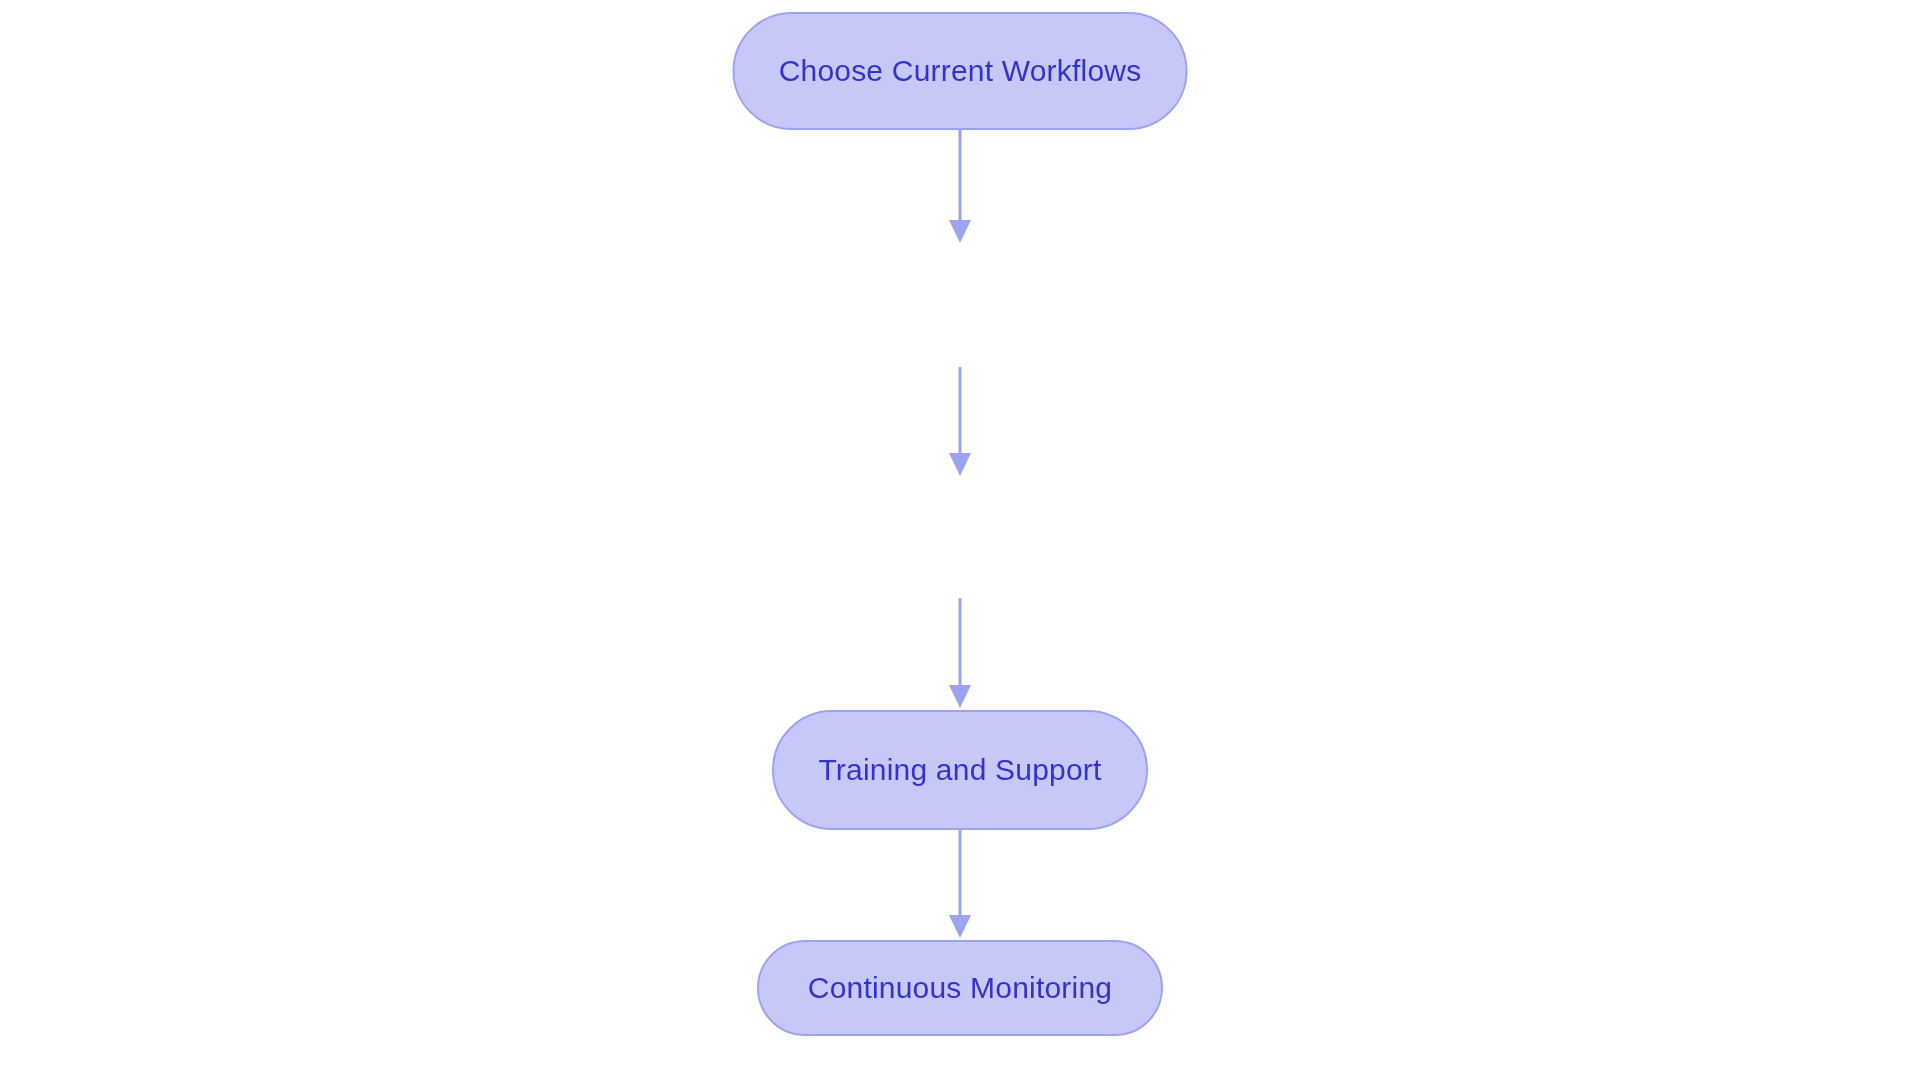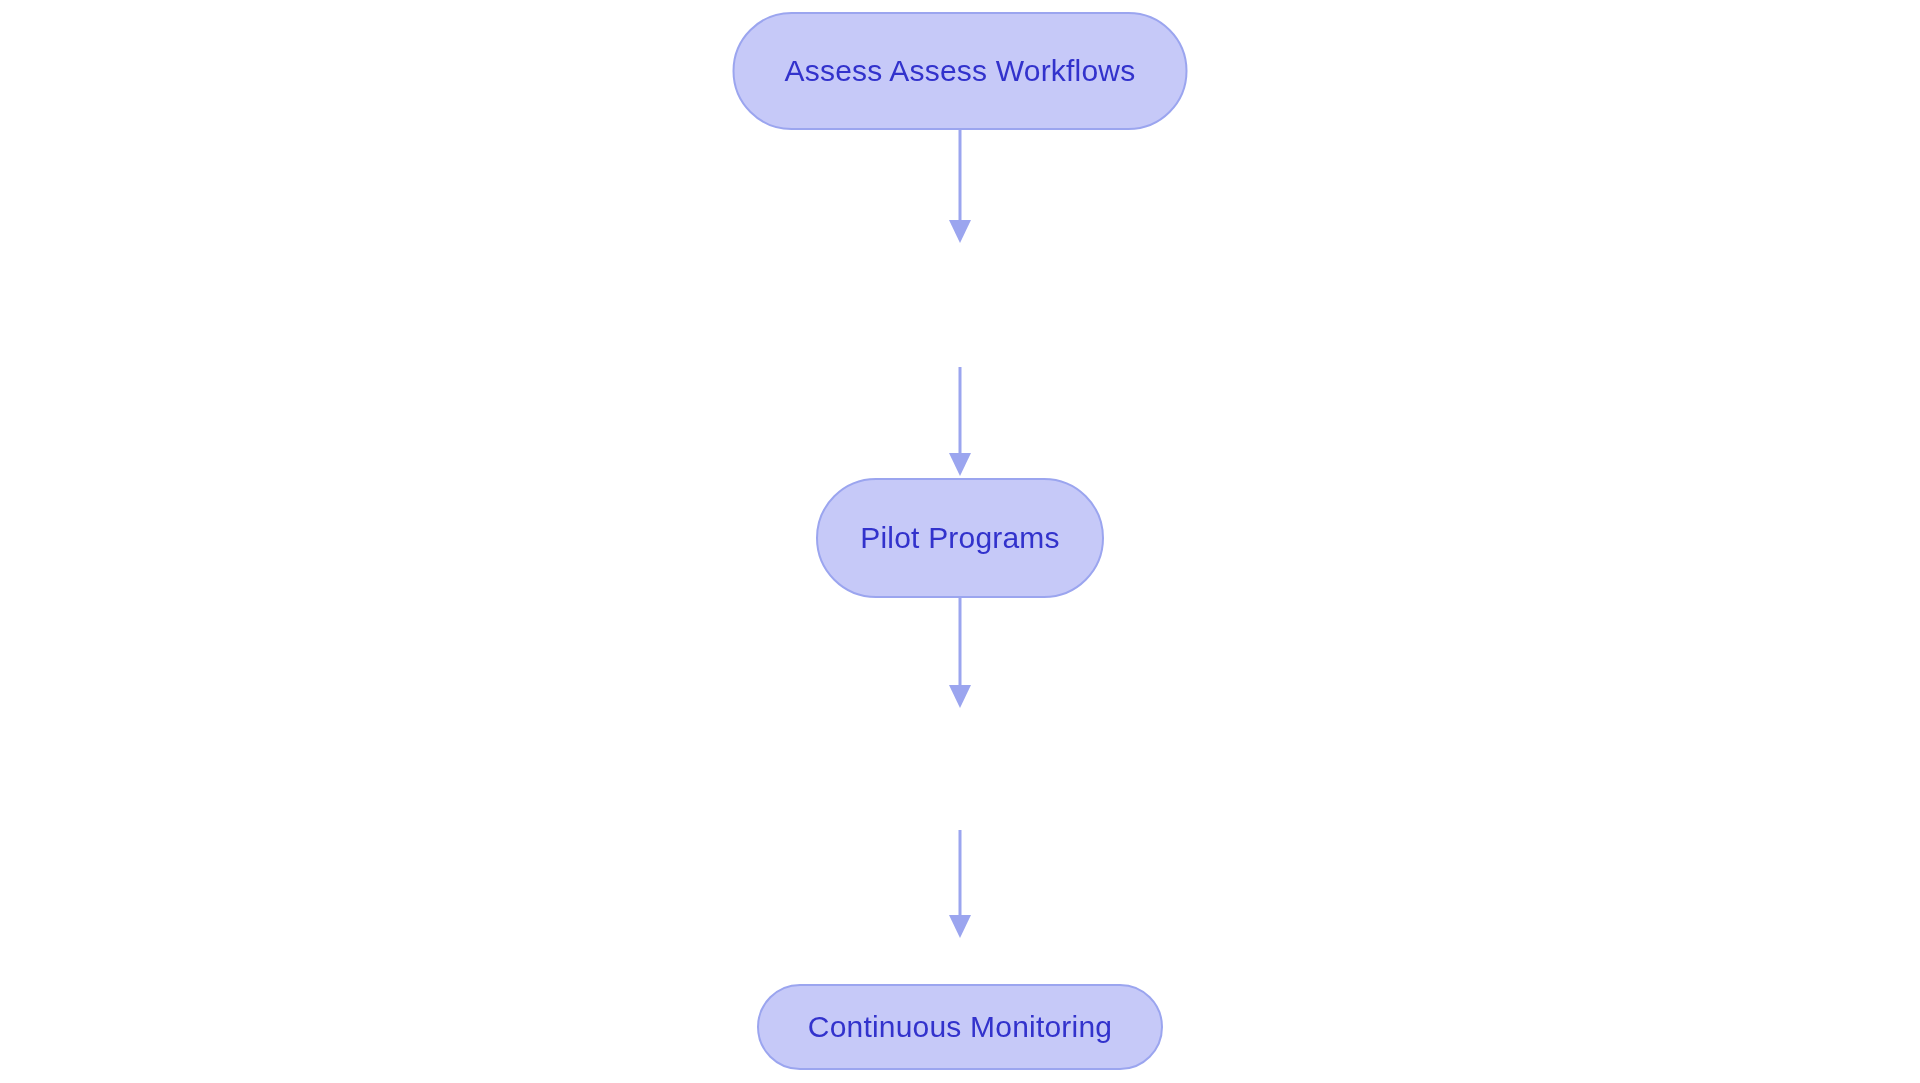--- a/index.html
+++ b/index.html
@@ -79,26 +79,26 @@
     <line class="flow-edge-line" x1="20" y1="0" x2="20" y2="89"></line>
     <polygon class="flow-edge-head" points="9,87 31,87 20,110"></polygon>
   </svg>
 
   <svg class="flow-edge" style="left:960px; top:830px; width:40px; height:110px;" viewBox="0 0 40 110" preserveAspectRatio="none">
     <line class="flow-edge-line" x1="20" y1="0" x2="20" y2="87"></line>
     <polygon class="flow-edge-head" points="9,85 31,85 20,108"></polygon>
   </svg>
 
   <div class="flow-node" style="left:960px; top:12px; width:455px; height:118px;">
-    <span class="flow-node-label">Assess Assess Workflows</span>
+    <span class="flow-node-label">Choose Current Workflows</span>
   </div>
 
 
-  <div class="flow-node" style="left:960px; top:478px; width:288px; height:120px;">
-    <span class="flow-node-label">Pilot Programs</span>
+
+  <div class="flow-node" style="left:960px; top:710px; width:376px; height:120px;">
+    <span class="flow-node-label">Training and Support</span>
   </div>
 
-
-  <div class="flow-node" style="left:960px; top:940px; width:406px; height:86px;margin-top:44px;">
+  <div class="flow-node" style="left:960px; top:940px; width:406px; height:96px;">
     <span class="flow-node-label">Continuous Monitoring</span>
   </div>
 
 </div>
 
 </body></html>

